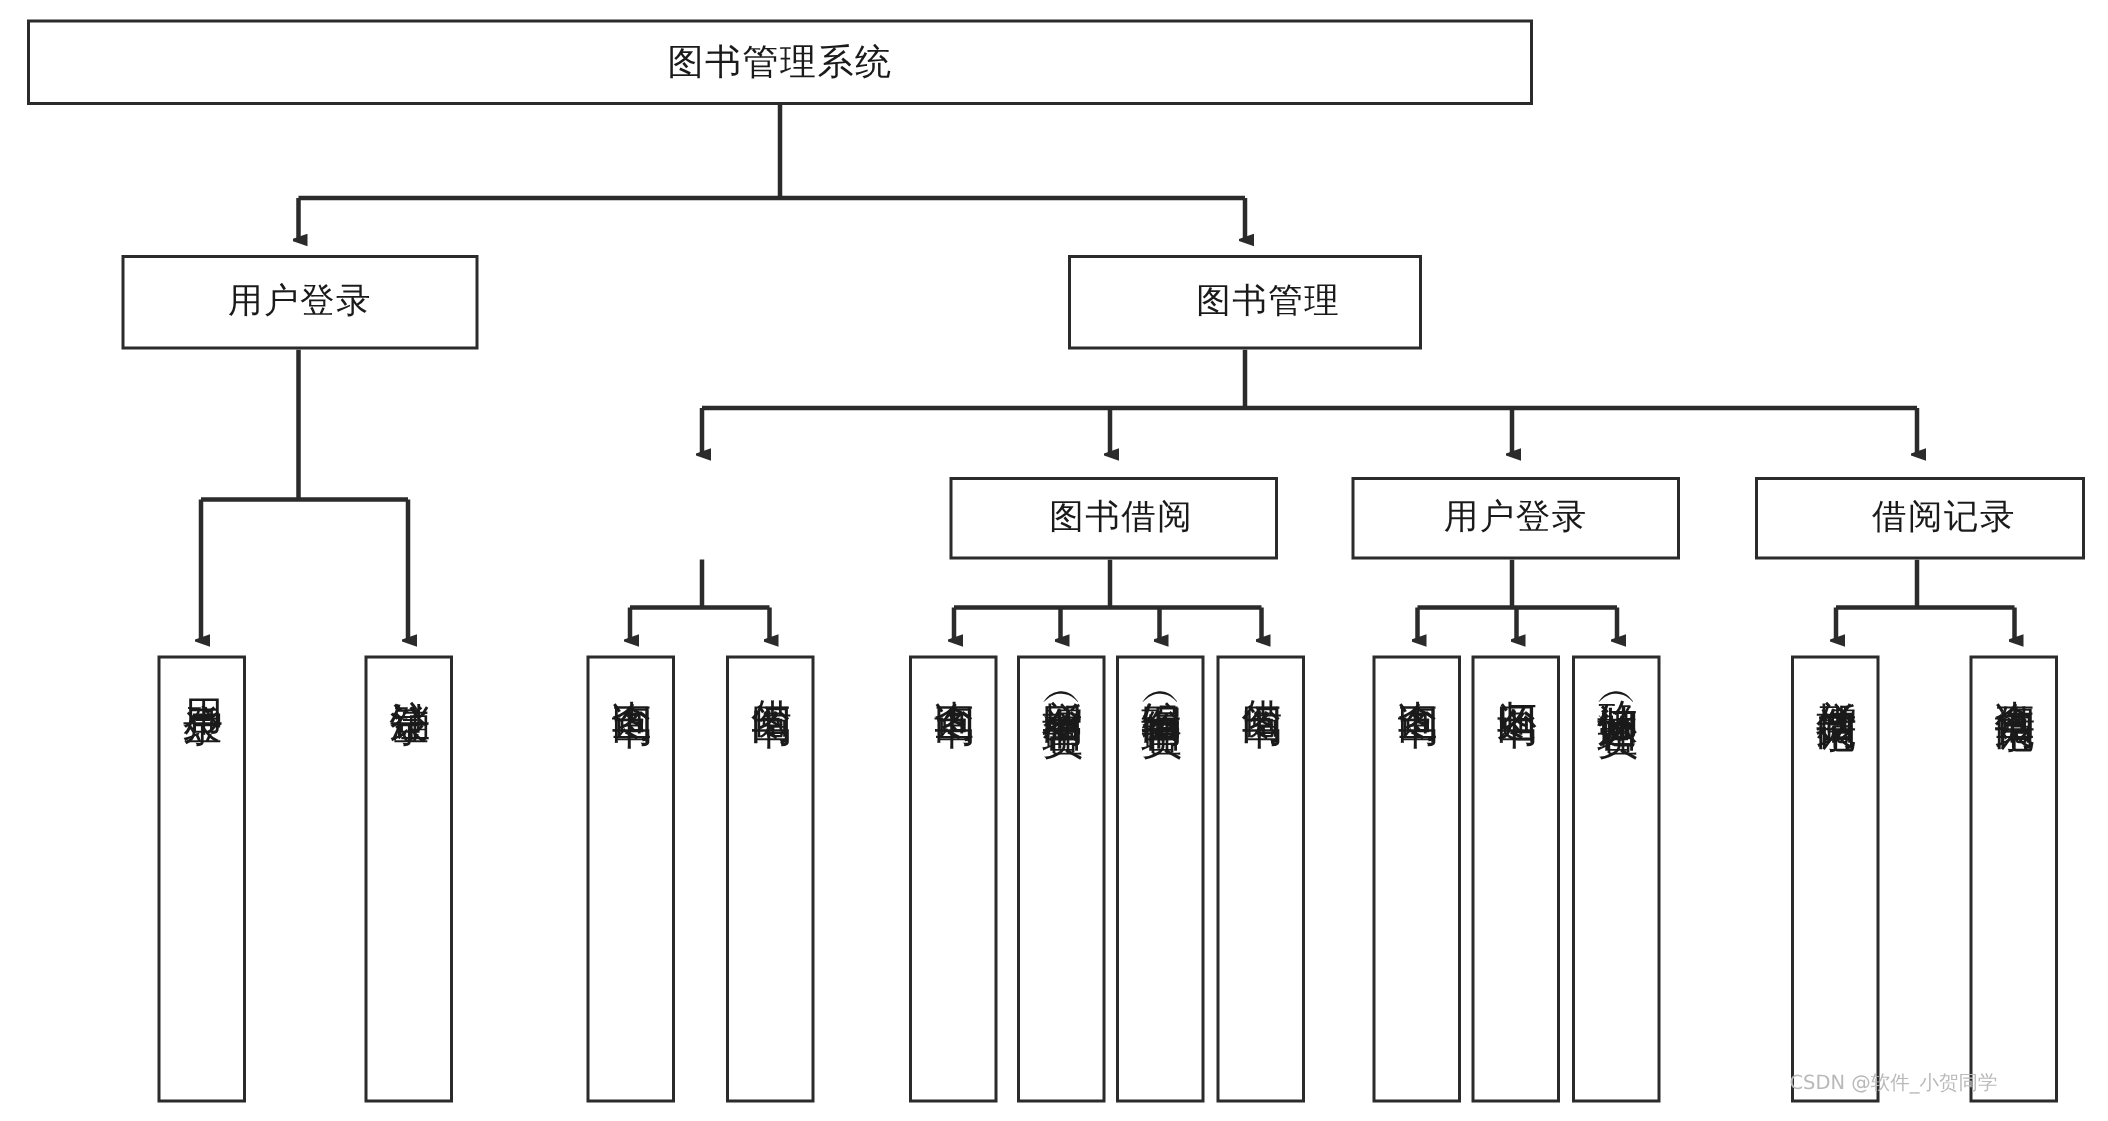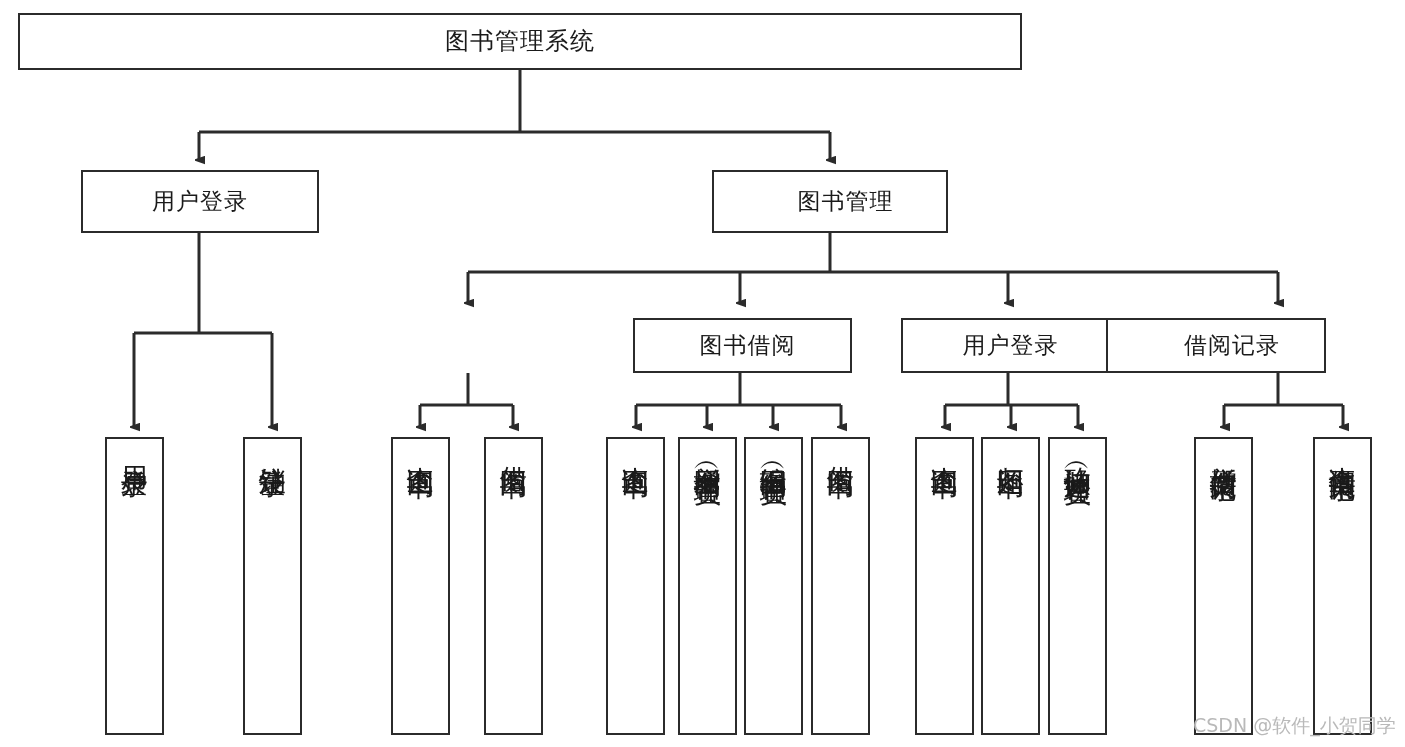--- a/index.html
+++ b/index.html
@@ -62,21 +62,21 @@
     font-size: 27px;
     line-height: 1.02;
     letter-spacing: 2px;
     height: auto;
     max-height: 100%;
   }
   .watermark {
     position: absolute;
     left: 1193px;
     top: 713px;
-    font-size: 19px;
+    font-size: 13px;
     color: #b9b9b9;
     white-space: nowrap;
     z-index: 3;
     font-family: "DejaVu Sans", "Liberation Sans", sans-serif;
   }
 </style>
 </head>
 <body>
 
 <div id="diagram-root">
@@ -148,21 +148,21 @@
 
 
   <div class="node h" style="left:633px; top:318px; width:219px; height:55px;padding-left:10px;">
     <span class="label">图书借阅</span>
   </div>
 
   <div class="node h" style="left:901px; top:318px; width:219px; height:55px;">
     <span class="label">用户登录</span>
   </div>
 
-  <div class="node h" style="left:1106px; top:318px; width:220px; height:55px;padding-left:32px;">
+  <div class="node h" style="left:1170px; top:318px; width:220px; height:55px;padding-left:32px;">
     <span class="label">借阅记录</span>
   </div>
 
   <div class="node v" style="left:105px; top:437px; width:59px; height:298px;">
     <span class="label">用户登录</span>
   </div>
 
   <div class="node v" style="left:243px; top:437px; width:59px; height:298px;">
     <span class="label">注销登录</span>
   </div>

